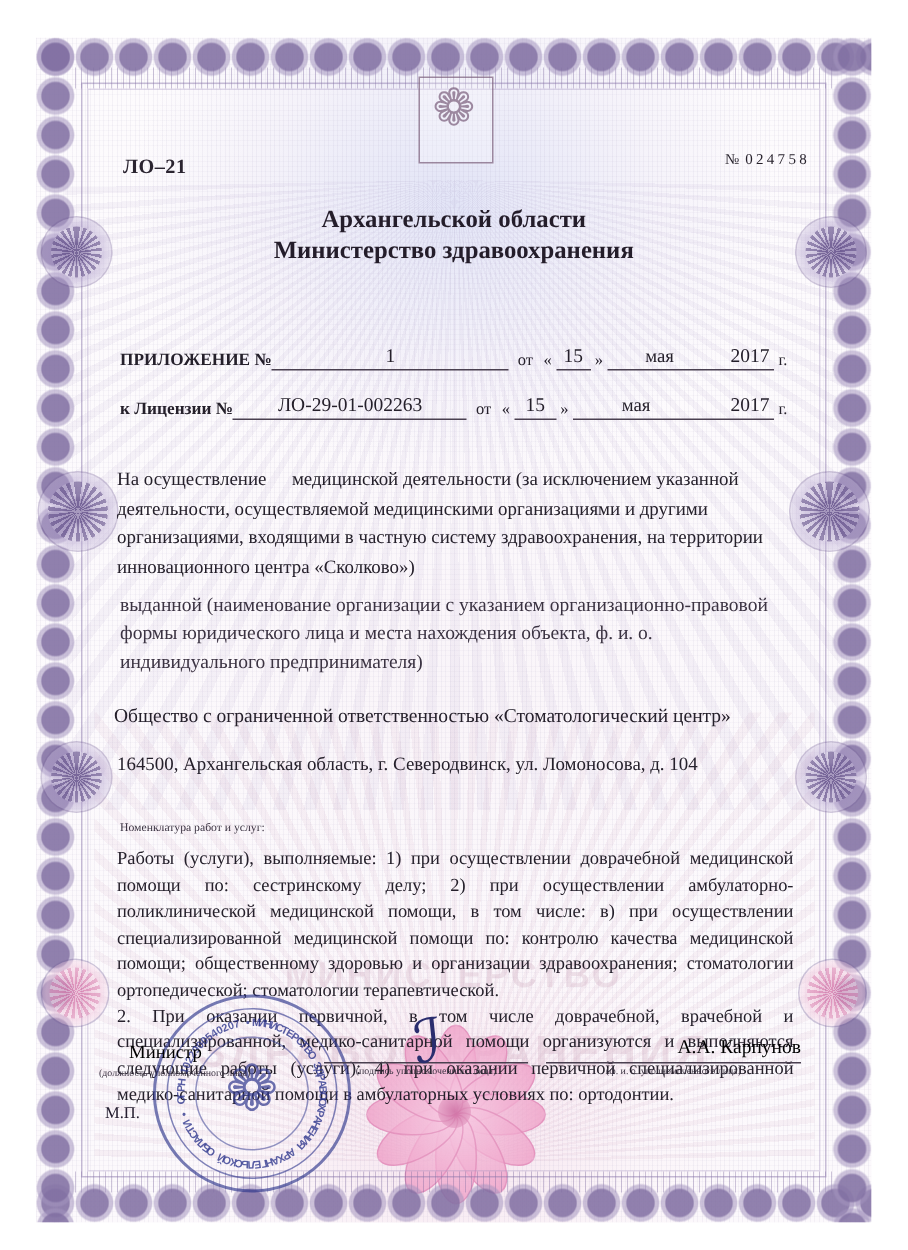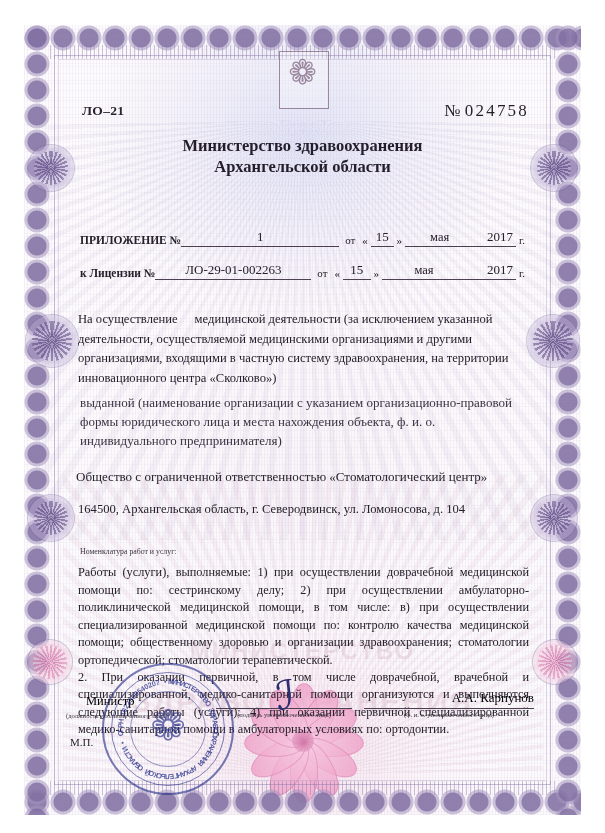--- a/index.html
+++ b/index.html
@@ -233,22 +233,22 @@
     margin-top: 40px;
   }
   .lo-code {
     position: absolute; left: 18px; top: 0;
     font-size: 13.5px;
     font-weight: bold;
     letter-spacing: .3px;
     color: #2a2430;
   }
   .serial {
-    position: absolute; right: 12px; top: -2px;
-    font-size: 17px;
+    position: absolute; right: 1px; top: -2px;
+    font-size: 10px;
     letter-spacing: 2.2px;
     color: #241f29;
   }
   .serial .nohash { letter-spacing: 0; margin-right: 4px; }
 
   .ministry {
     text-align: center;
     font-size: 16.5px;
     font-weight: bold;
     line-height: 1.28;
@@ -512,22 +512,22 @@
     <div class="content">
 
       <div class="row-serial">
         <div class="lo-code">ЛО–21</div>
         <div class="serial">
           <span class="nohash">№</span><span>024758</span>
         </div>
       </div>
 
       <div class="ministry">
+        <div>Архангельской области</div>
         <div>Министерство здравоохранения</div>
-        <div>Архангельской области</div>
       </div>
 
       <div class="form-block">
         <div class="form-row">
           <span class="fr-label">ПРИЛОЖЕНИЕ №</span>
           <span class="fr-fill fr-w1">1</span>
           <span class="fr-mid">от</span>
           <span class="fr-quote">«</span>
           <span class="fr-day">15</span>
           <span class="fr-quote">»</span>

